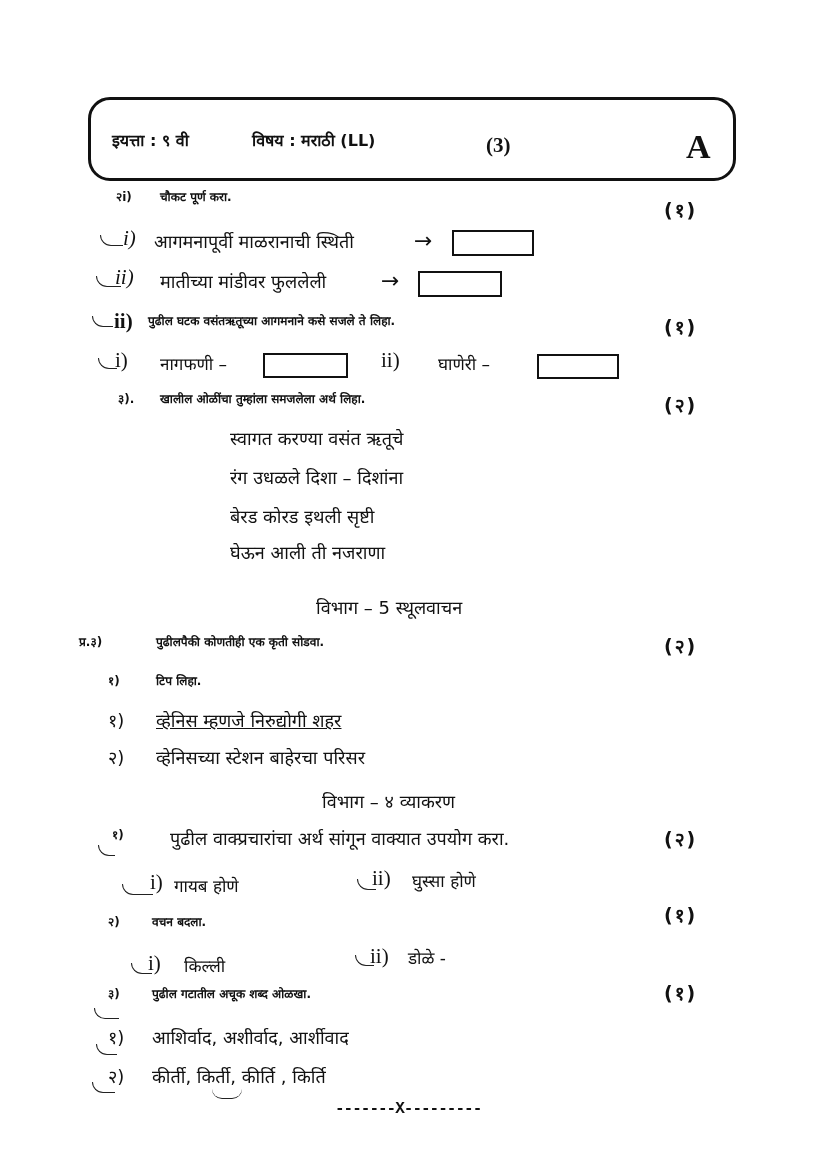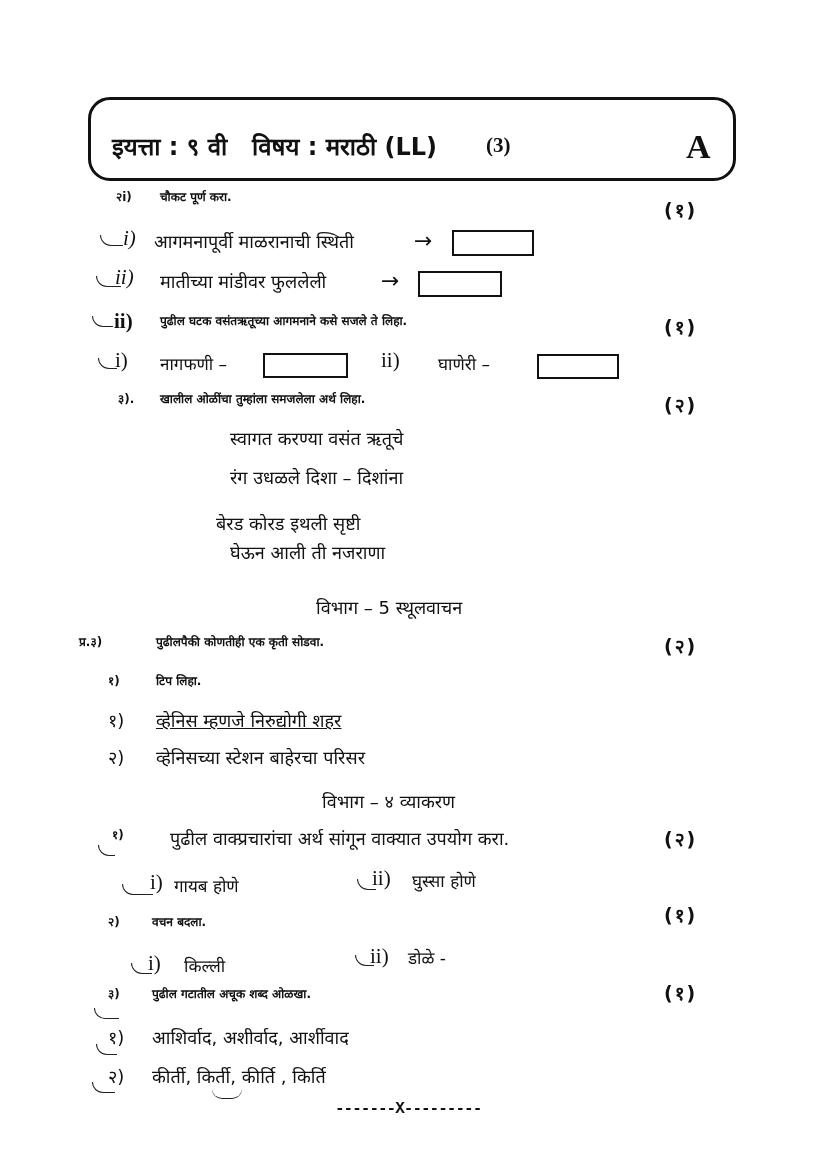--- a/index.html
+++ b/index.html
@@ -6,21 +6,21 @@
   body {
     width: 827px; height: 1169px; position: relative; overflow: hidden;
     font-family: "DejaVu Sans", "Liberation Sans", sans-serif;
     color: #111111;
   }
   .abs { position: absolute; white-space: nowrap; }
   .hdr-box {
     position: absolute; left: 88px; top: 97px; width: 648px; height: 84px;
     border: 3px solid #111; border-radius: 22px; box-sizing: border-box;
   }
-  .hdr-text { font-size: 24px; font-weight: bold; }
+  .hdr-text { font-size: 16px; font-weight: bold; }
   .hdr-A { font-family: "Liberation Serif", serif; font-size: 34px; font-weight: bold; }
   .q { font-size: 12px; font-weight: bold; }
   .t { font-size: 18px; }
   .hand { font-size: 17px; }
   .marks { font-size: 19px; font-weight: bold; letter-spacing: 2px; }
   .box {
     position: absolute; border: 2px solid #111; background: #fff; box-sizing: border-box;
   }
   .roman { font-family: "Liberation Serif", serif; font-size: 21px; }
   .centerh { font-size: 18px; }
@@ -50,38 +50,38 @@
 <div class="box" style="left:452px;top:230px;width:82px;height:26px;"></div>
 
 <div class="scrib" style="left:96px;top:276px;width:24px;"></div>
 <div class="abs roman" style="left:115px;top:265px;font-style:italic;">ii)</div>
 <div class="abs t" style="left:160px;top:269px;">मातीच्या मांडीवर फुललेली</div>
 <div class="abs t" style="left:381px;top:268px;font-size:22px;">→</div>
 <div class="box" style="left:418px;top:271px;width:84px;height:26px;"></div>
 
 <div class="scrib" style="left:92px;top:316px;width:20px;"></div>
 <div class="abs roman" style="left:114px;top:309px;font-weight:bold;">ii)</div>
-<div class="abs q" style="left:160px;top:312px;">पुढील घटक वसंतऋतूच्या आगमनाने कसे सजले ते लिहा.</div>
+<div class="abs q" style="left:148px;top:312px;">पुढील घटक वसंतऋतूच्या आगमनाने कसे सजले ते लिहा.</div>
 <div class="abs marks" style="left:664px;top:314px;">(१)</div>
 
 <div class="scrib" style="left:98px;top:358px;width:18px;"></div>
 <div class="abs roman" style="left:115px;top:348px;">i)</div>
 <div class="abs t hand" style="left:160px;top:352px;">नागफणी –</div>
 <div class="box" style="left:263px;top:353px;width:85px;height:25px;"></div>
 <div class="abs roman" style="left:381px;top:348px;">ii)</div>
 <div class="abs t hand" style="left:438px;top:352px;">घाणेरी –</div>
 <div class="box" style="left:537px;top:354px;width:82px;height:25px;"></div>
 
 <div class="abs q" style="left:118px;top:390px;">३).</div>
 <div class="abs q" style="left:160px;top:390px;">खालील ओळींचा तुम्हांला समजलेला अर्थ लिहा.</div>
 <div class="abs marks" style="left:664px;top:392px;">(२)</div>
 
 <div class="abs t" style="left:230px;top:426px;">स्वागत करण्या वसंत ऋतूचे</div>
 <div class="abs t" style="left:230px;top:465px;">रंग उधळले दिशा – दिशांना</div>
-<div class="abs t" style="left:216px;top:504px;margin-top:7px;">बेरड कोरड इथली सृष्टी</div>
+<div class="abs t" style="left:230px;top:504px;">बेरड कोरड इथली सृष्टी</div>
 <div class="abs t" style="left:230px;top:540px;">घेऊन आली ती नजराणा</div>
 
 <div class="abs centerh" style="left:316px;top:595px;">विभाग – 5 स्थूलवाचन</div>
 <div class="abs q" style="left:79px;top:633px;">प्र.३)</div>
 <div class="abs q" style="left:156px;top:633px;">पुढीलपैकी कोणतीही एक कृती सोडवा.</div>
 <div class="abs marks" style="left:664px;top:633px;">(२)</div>
 <div class="abs q" style="left:108px;top:672px;">१)</div>
 <div class="abs q" style="left:156px;top:672px;">टिप लिहा.</div>
 <div class="abs t" style="left:108px;top:708px;">१)</div>
 <div class="abs t" style="left:156px;top:708px;text-decoration:underline;">व्हेनिस म्हणजे निरुद्योगी शहर</div>

